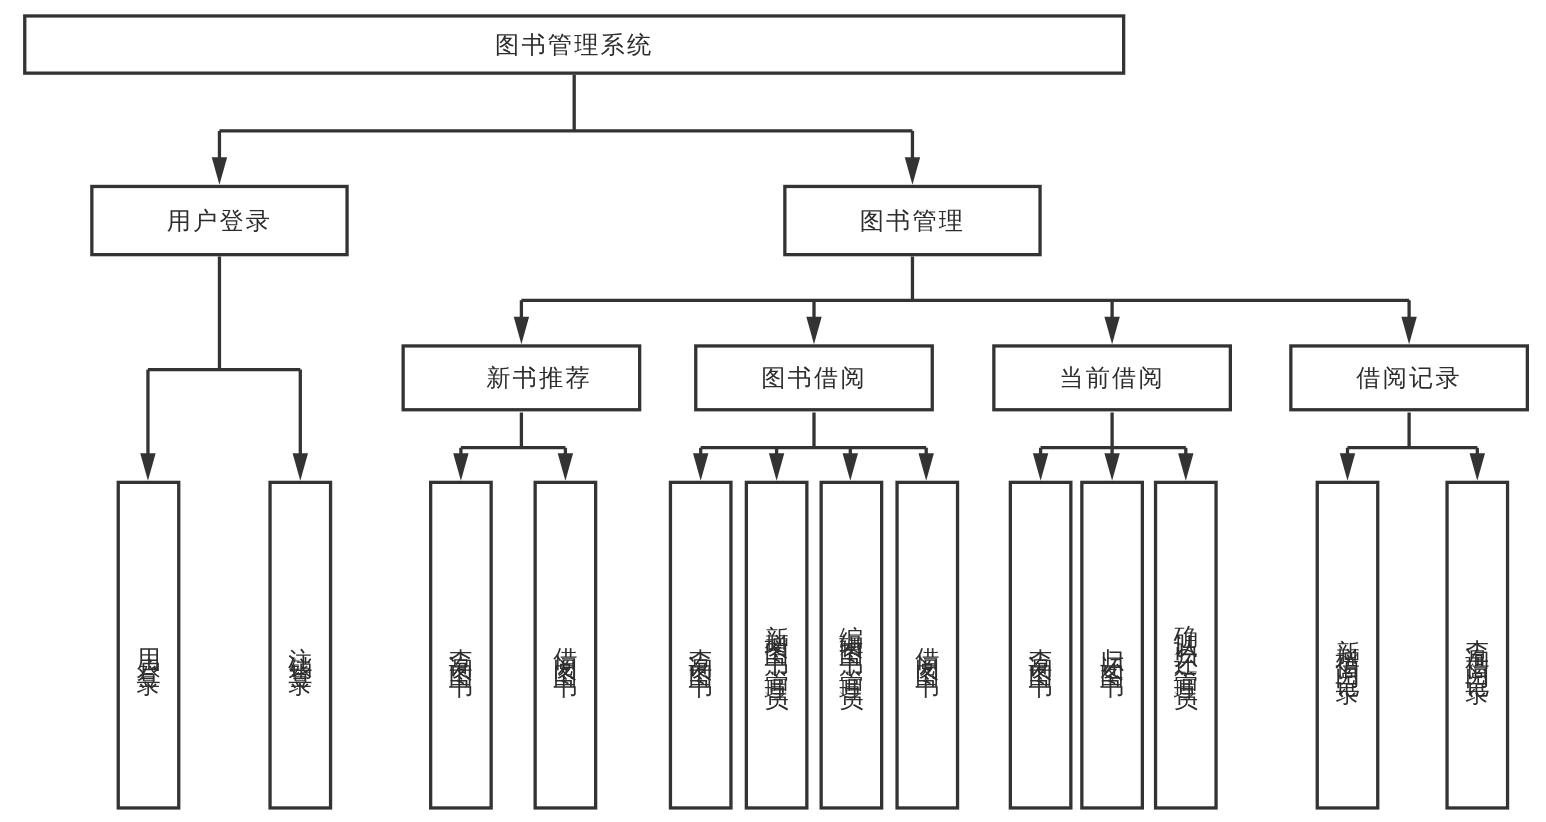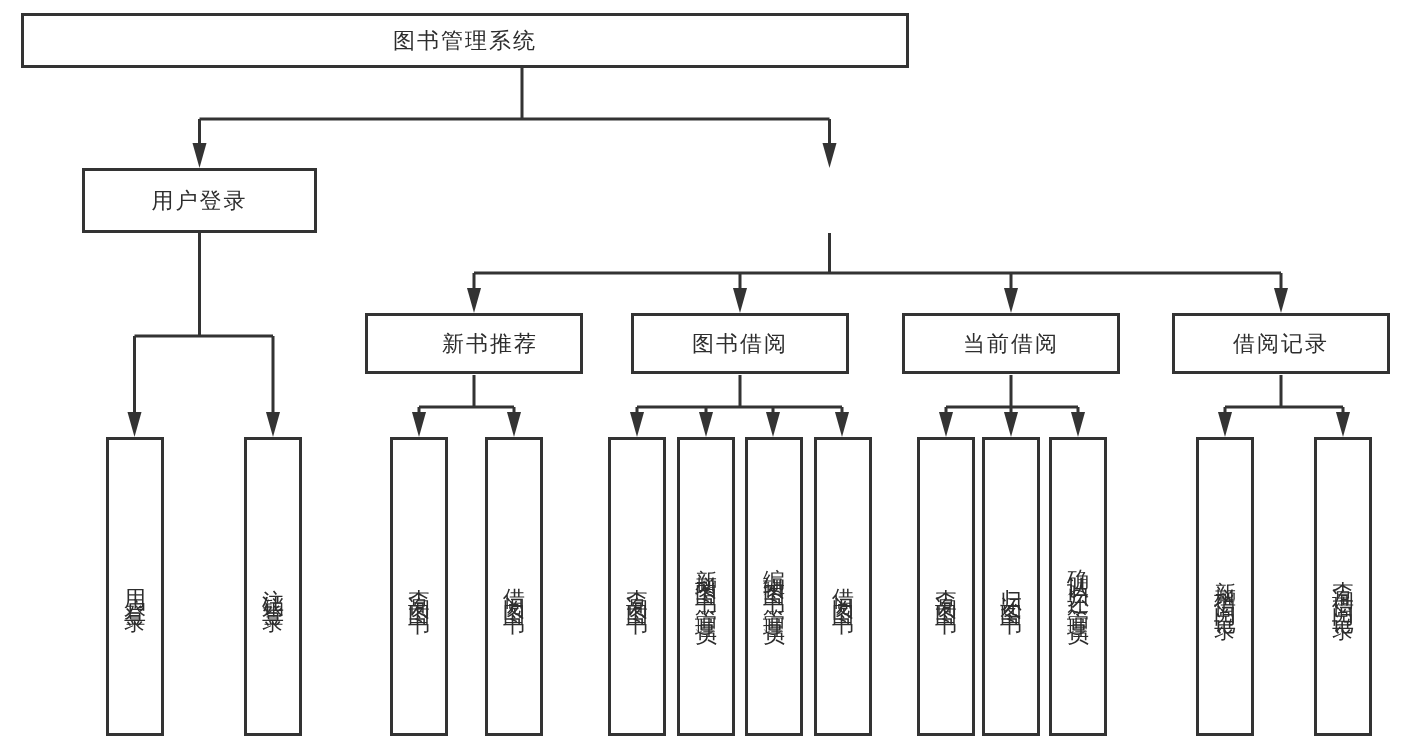--- a/index.html
+++ b/index.html
@@ -38,21 +38,21 @@
   .node.h span{
     letter-spacing:2px;
     white-space:nowrap;
   }
   .node.v span{
     writing-mode:vertical-rl;
     letter-spacing:8px;
     line-height:26px;
   }
   
-  .n-root{left:21px;top:13px;width:888px;height:55px;}
+  .n-root{left:21px;top:13px;width:1002px;height:55px;}
   
   .n-user-login{left:82px;top:168px;width:235px;height:65px;}
   .n-book-mgmt{left:712px;top:168px;width:235px;height:65px;}
   
   .lvl3{top:313px;width:218px;height:61px;}
   .n-nbr{left:365px;padding-left:32px;}
   .n-bb{left:631px;}
   .n-cb{left:902px;}
   .n-br{left:1172px;}
   
@@ -120,20 +120,23 @@
     </g>
   </svg>
 
   <div class="node h n-root">
     <span>图书管理系统</span>
   </div>
 
   <div class="node h n-user-login">
     <span>用户登录</span>
   </div>
+  <div class="node h n-book-mgmt">
+    <span>图书管理</span>
+  </div>
 
   <div class="node h lvl3 n-nbr">
     <span>新书推荐</span>
   </div>
   <div class="node h lvl3 n-bb">
     <span>图书借阅</span>
   </div>
   <div class="node h lvl3 n-cb">
     <span>当前借阅</span>
   </div>

